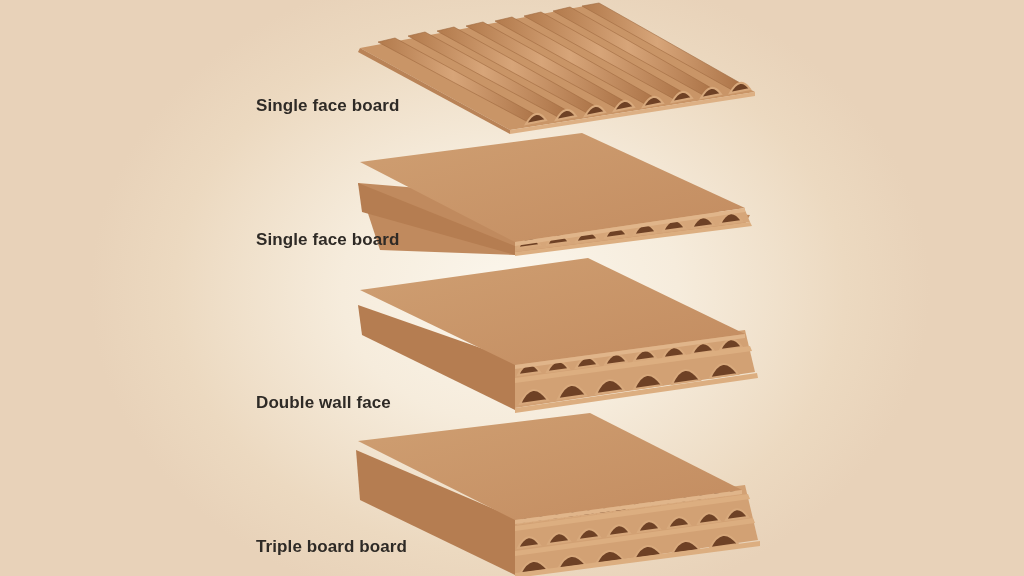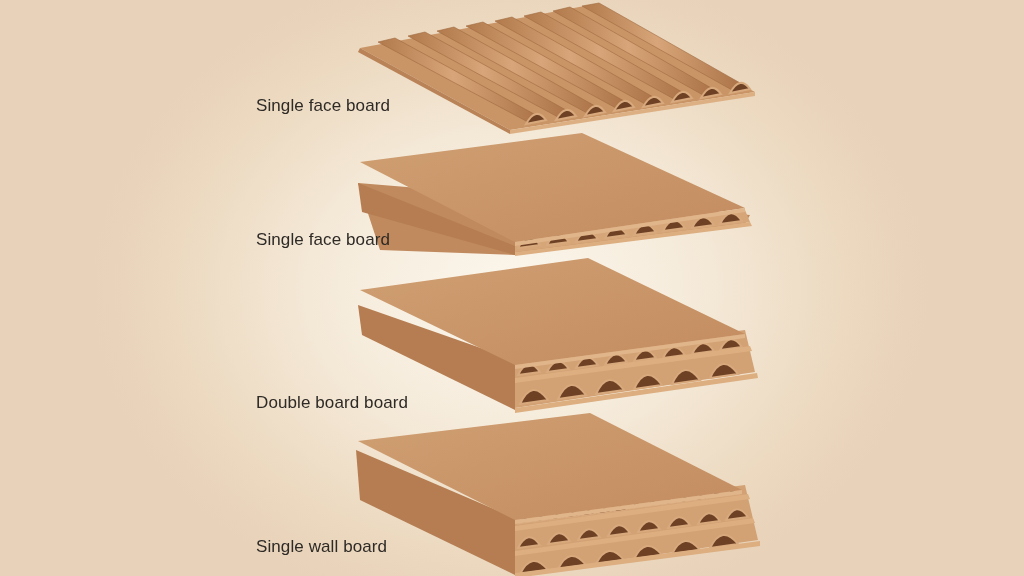--- a/index.html
+++ b/index.html
@@ -3,21 +3,21 @@
 <meta charset="utf-8">
 <style>
   html, body { margin:0; padding:0; }
   body {
     width:1024px; height:576px; overflow:hidden; position:relative;
     background: radial-gradient(ellipse 420px 330px at 510px 290px, #fbf6ec 0%, #f6ecdc 40%, #ecd9c0 80%, #e8d2b9 100%);
     font-family: "Liberation Sans", sans-serif;
   }
   .label {
     position:absolute; left:256px; font-size:17px; color:#2e2a26;
-    letter-spacing:0.1px; white-space:nowrap;
+    letter-spacing:0.1px; white-space:nowrap;font-weight:bold;
   }
   .board { position:absolute; left:0; top:0; }
   svg { display:block; }
 </style>
 </head>
 <body>
 
 <svg class="board" width="1024" height="576">
   <defs>
     <linearGradient id="ridge" x1="0" y1="0" x2="1" y2="0">
@@ -152,14 +152,14 @@
       <path d="M710,548 q12,-24 28,-4 z"></path>
     </g>
     <polygon points="358,441 590,413 742,490 515,520" fill="url(#topface)"></polygon>
     <polygon points="515,520 742,490 742,494 515,524" fill="#e0b58a"></polygon>
     <polygon points="515,573 760,541 760,546 515,578" fill="#dcae80"></polygon>
   </g>
 </svg>
 
 <div class="label" style="top:96px;">Single face board</div>
 <div class="label" style="top:230px;">Single face board</div>
-<div class="label" style="top:393px;">Double board board</div>
-<div class="label" style="top:537px;">Single wall board</div>
+<div class="label" style="top:393px;">Double wall face</div>
+<div class="label" style="top:537px;">Triple board board</div>
 
 </body></html>

